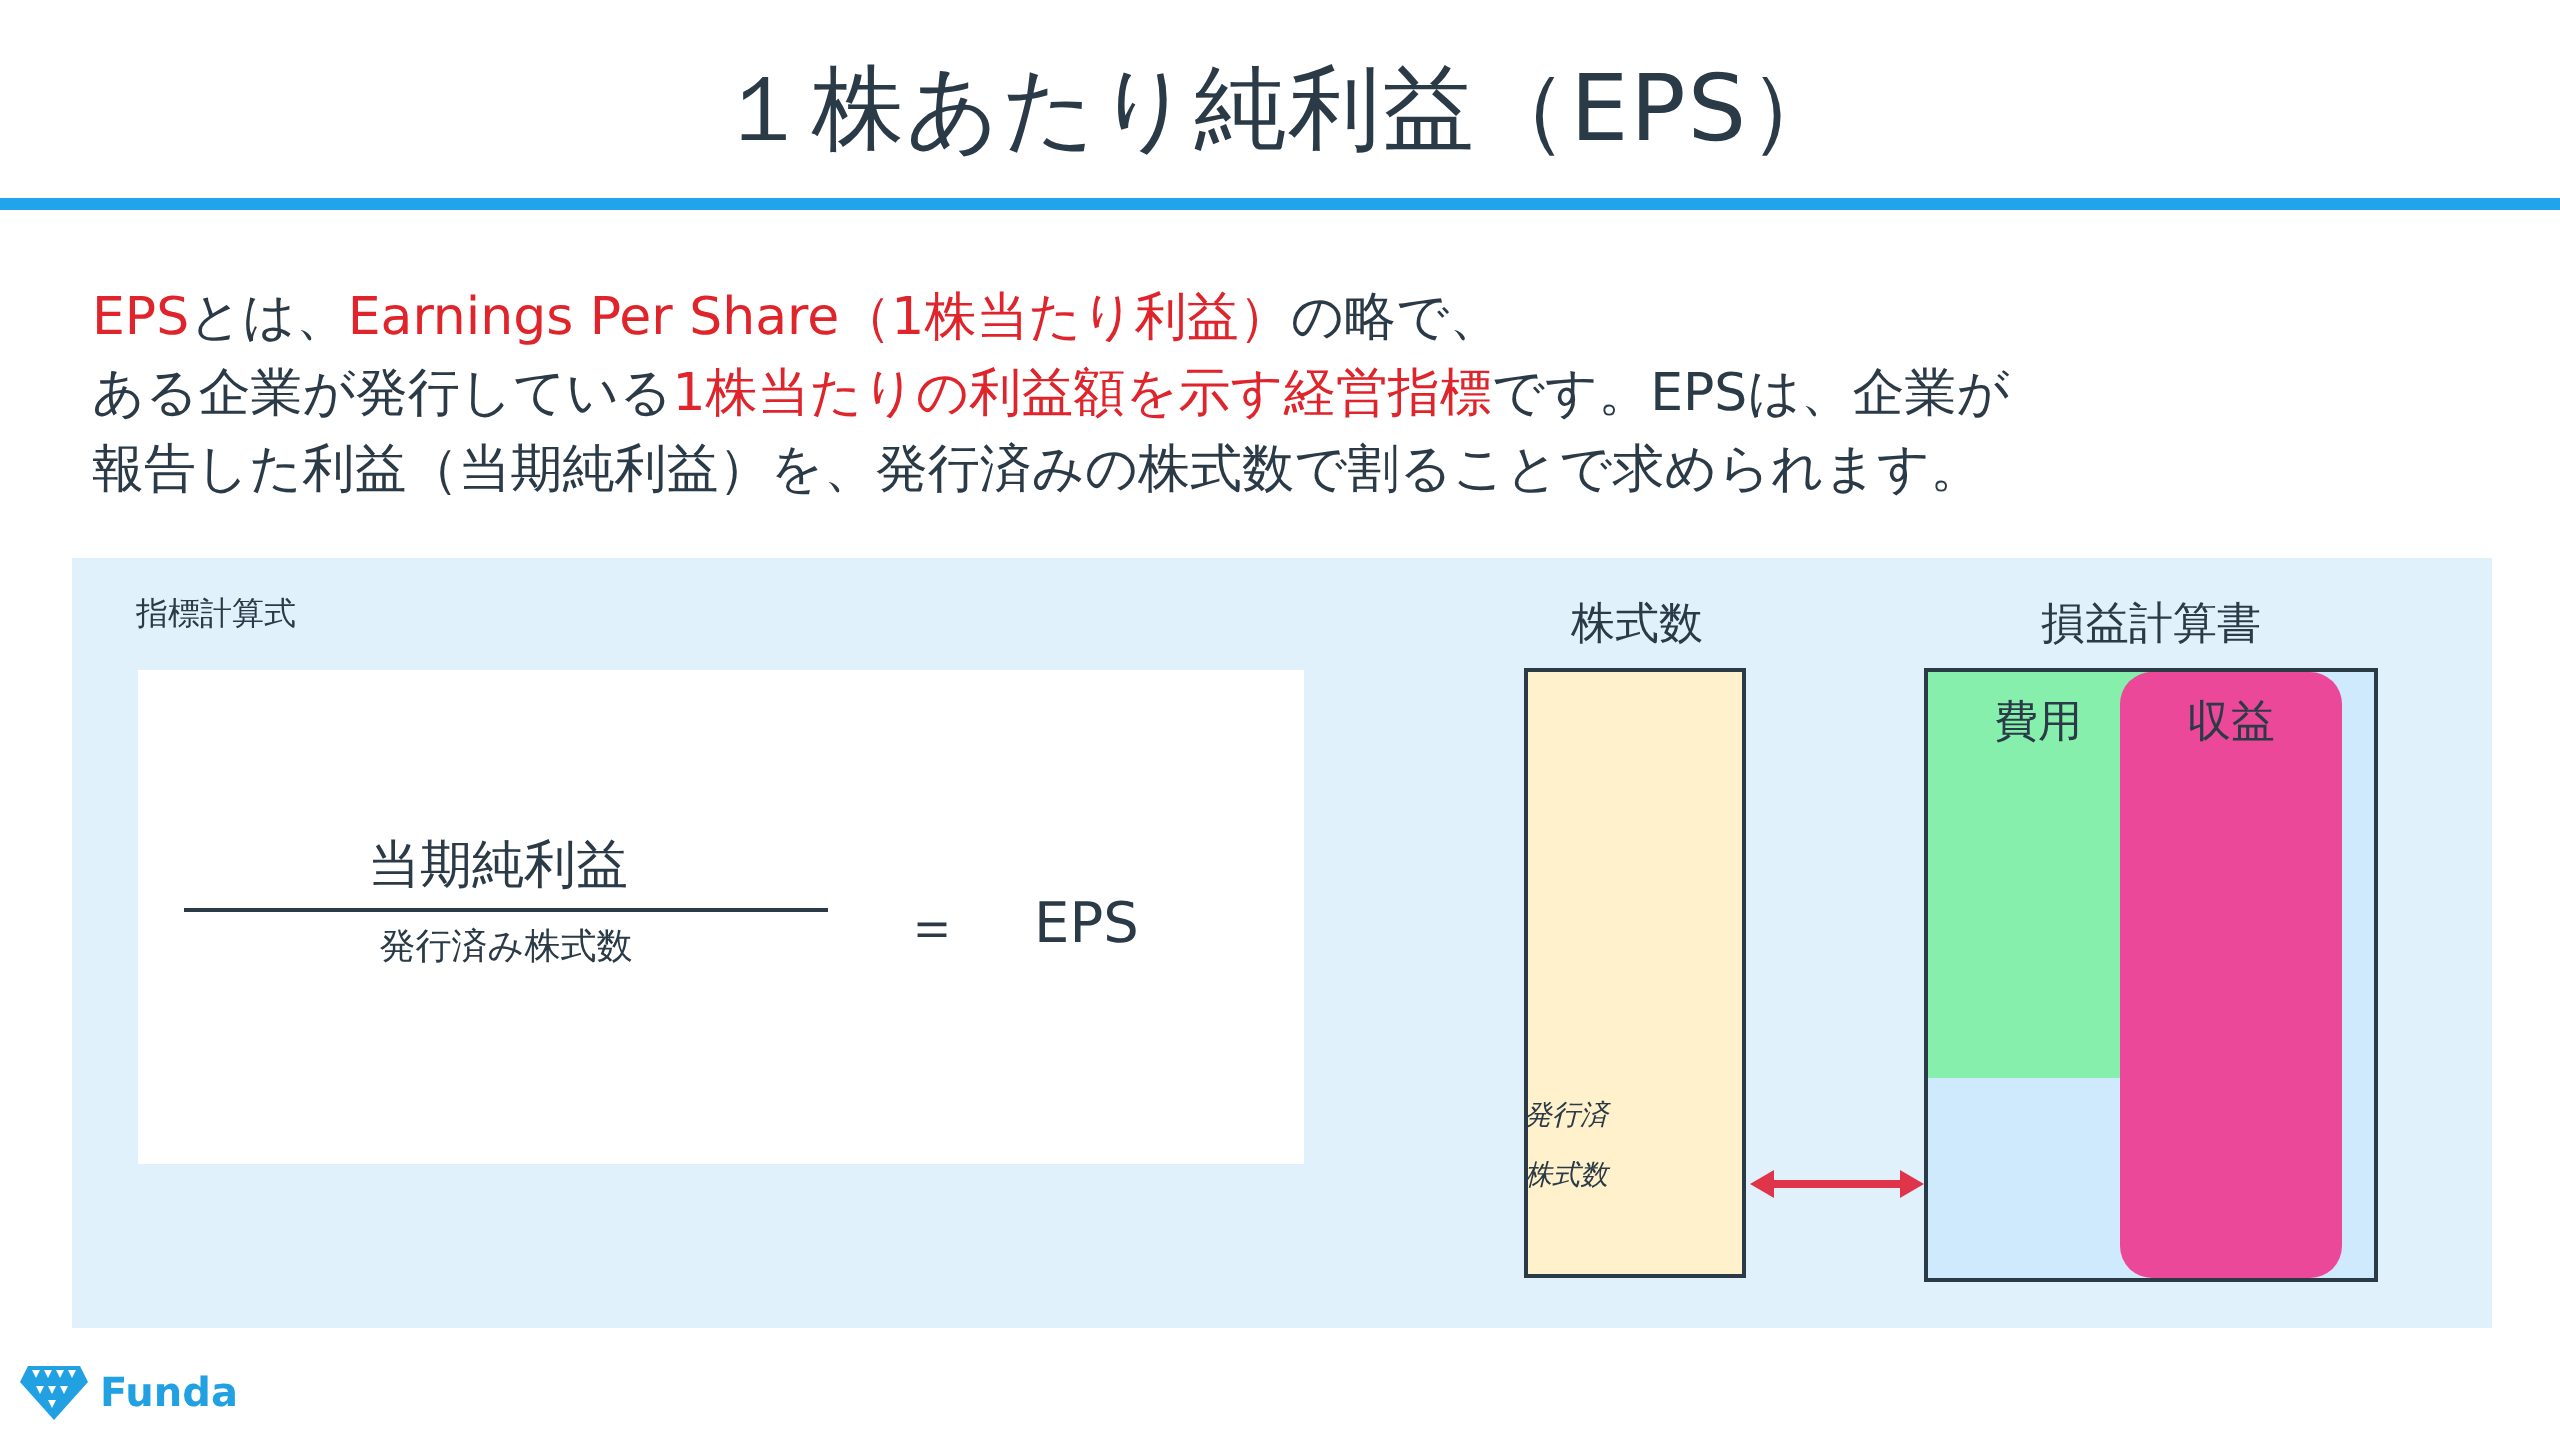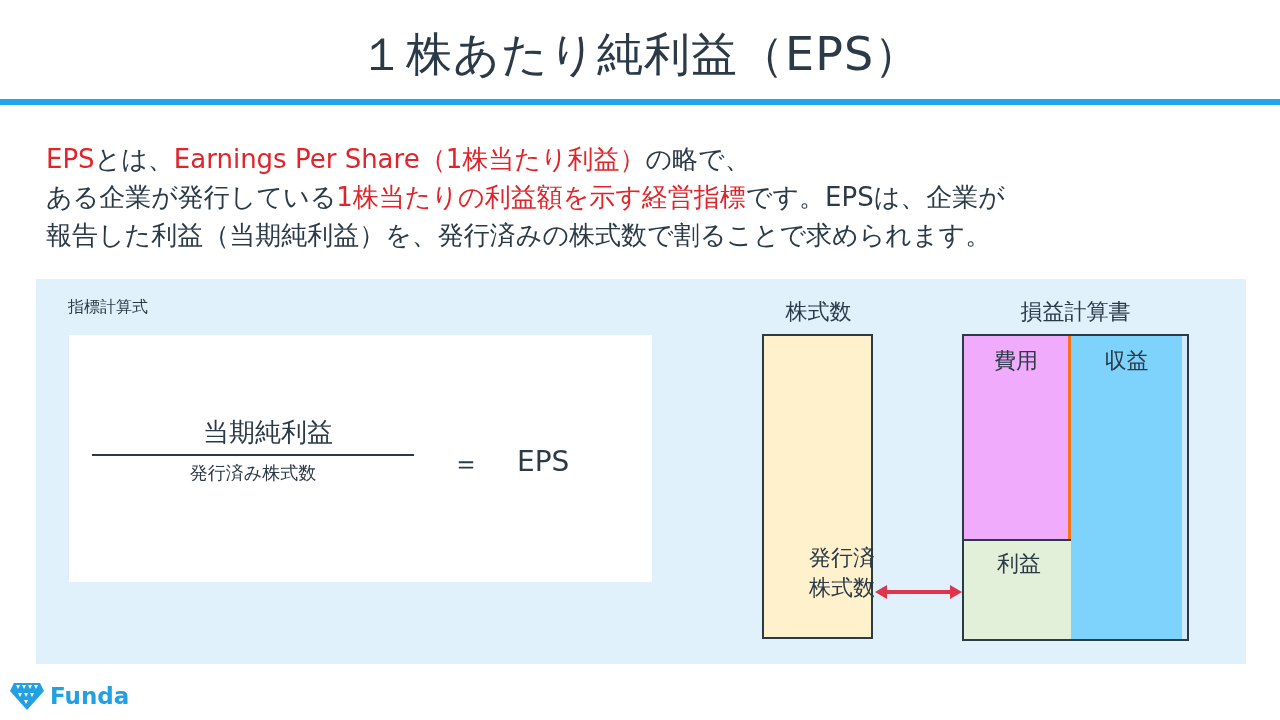--- a/index.html
+++ b/index.html
@@ -27,21 +27,21 @@
     background: #e0f1fc;
   }
   .formula-label {
     position: absolute; left: 68px; top: 297px; font-size: 16px; color: #2b3a47; text-align: center;
   }
   .formula-box {
     position: absolute; left: 69px; top: 335px; width: 583px; height: 247px;
     background: #ffffff;
   }
   .numerator {
-    position: absolute; left: 107px; top: 415px; width: 322px; text-align: center;
+    position: absolute; left: 88px; top: 415px; width: 322px; text-align: center;
     font-size: 26px; color: #2b3a47;
   }
   .fraction-line {
     position: absolute; left: 92px; top: 454px; width: 322px; height: 2px; background: #2b3a47;
   }
   .denominator {
     position: absolute; left: 92px; top: 461px; width: 322px; text-align: center;
     font-size: 18px; color: #2b3a47;
   }
   .equals {
@@ -51,50 +51,51 @@
     position: absolute; left: 517px; top: 445px; font-size: 28px; color: #2b3a47;
   }
   .col-label {
     position: absolute; font-size: 22px; color: #2b3a47; text-align: center;
   }
   .shares-box {
     position: absolute; left: 762px; top: 334px; width: 111px; height: 305px;
     background: #fff1cc; border: 2px solid #2b3a47; box-sizing: border-box;
   }
   .shares-text {
-    position: absolute; left: 762px; top: 543px; width: 113px; text-align: right;
-    font-size: 22px; line-height: 30px; color: #2b3a47;
+    position: absolute; left: 762px; top: 543px; width: 113px; text-align: left;
+    font-size: 14px; line-height: 30px; color: #2b3a47; font-style: italic;
   }
   .pl-box {
     position: absolute; left: 962px; top: 334px; width: 227px; height: 307px;
     border: 2px solid #2b3a47; box-sizing: border-box; background: #cfeafc;
   }
   .pl-expense {
     position: absolute; left: 0; top: 0; width: 112px; height: 203px;
-    background: #f0abfc; border-right: 8px solid #f97316; box-sizing: border-box;
+    background: #86efac; border-right: 2px solid #f97316; box-sizing: border-box;
   }
   .pl-profit {
     position: absolute; left: 0; top: 203px; width: 112px; height: 100px;
     background: #e2efd9; border-right: 2px solid #2b3a47; border-top: 2px solid #2b3a47; box-sizing: border-box;
   }
   .pl-revenue {
-    position: absolute; left: 107px; top: 0; width: 111px; height: 303px;
-    background: #7dd3fc;
+    position: absolute; left: 96px; top: 0; width: 111px; height: 303px;
+    background: #ec4899;
+    border-radius: 16px;
   }
   .cell-label {
     position: absolute; left: 0; width: 100%; text-align: center; font-size: 22px; color: #2b3a47;
   }
   .arrow {
     position: absolute; left: 875px; top: 583px; width: 87px; height: 18px;
   }
   .logo {
     position: absolute; left: 10px; top: 680px; height: 32px; display: flex; align-items: center;
   }
   .logo-text {
-    font-size: 23px; font-weight: bold; color: #21a0e2; margin-left: 6px; font-family: "DejaVu Sans", sans-serif;
+    font-size: 20px; font-weight: bold; color: #21a0e2; margin-left: 6px; font-family: "DejaVu Sans", sans-serif;
   }
 </style>
 </head>
 <body>
 
 <div class="title">１株あたり純利益（EPS）</div>
 <div class="title-rule"></div>
 
 <div class="desc">
   <div>
@@ -123,23 +124,20 @@
 <div class="shares-text">
   <div>発行済</div>
   <div>株式数</div>
 </div>
 
 <div class="col-label" style="left:962px; top:297px; width:227px;">損益計算書</div>
 <div class="pl-box">
   <div class="pl-expense">
     <div class="cell-label" style="top:10px;">費用</div>
   </div>
-  <div class="pl-profit">
-    <div class="cell-label" style="top:8px;">利益</div>
-  </div>
   <div class="pl-revenue">
     <div class="cell-label" style="top:10px;">収益</div>
   </div>
 </div>
 
 <svg class="arrow" viewBox="0 0 87 18">
   <line x1="10" y1="9" x2="77" y2="9" stroke="#e0344a" stroke-width="4"></line>
   <polygon points="0,9 12,2 12,16" fill="#e0344a"></polygon>
   <polygon points="87,9 75,2 75,16" fill="#e0344a"></polygon>
 </svg>

